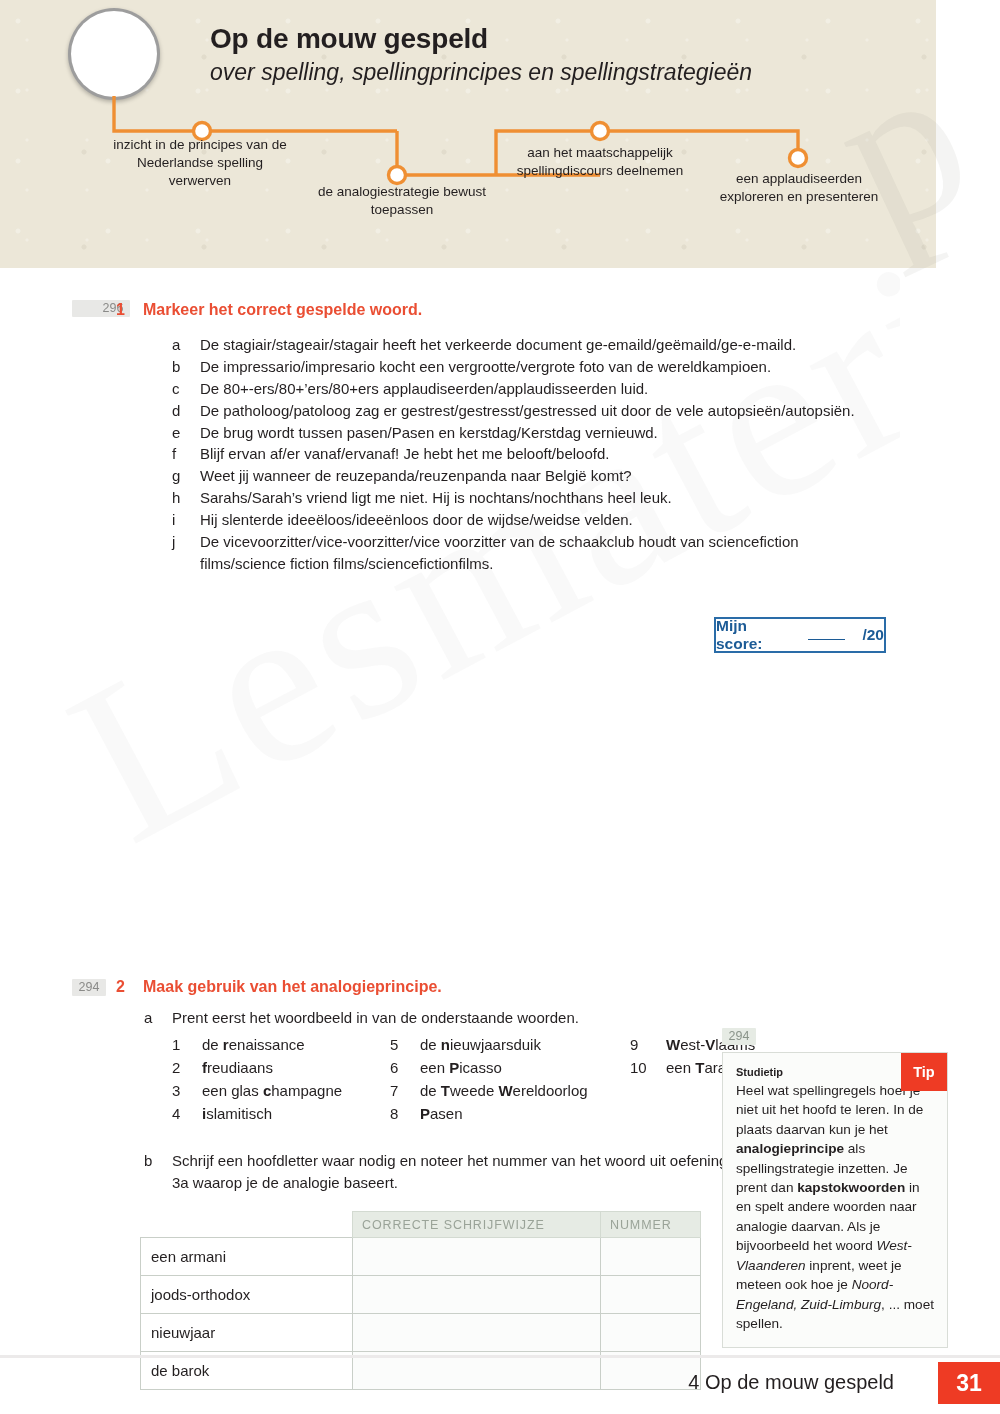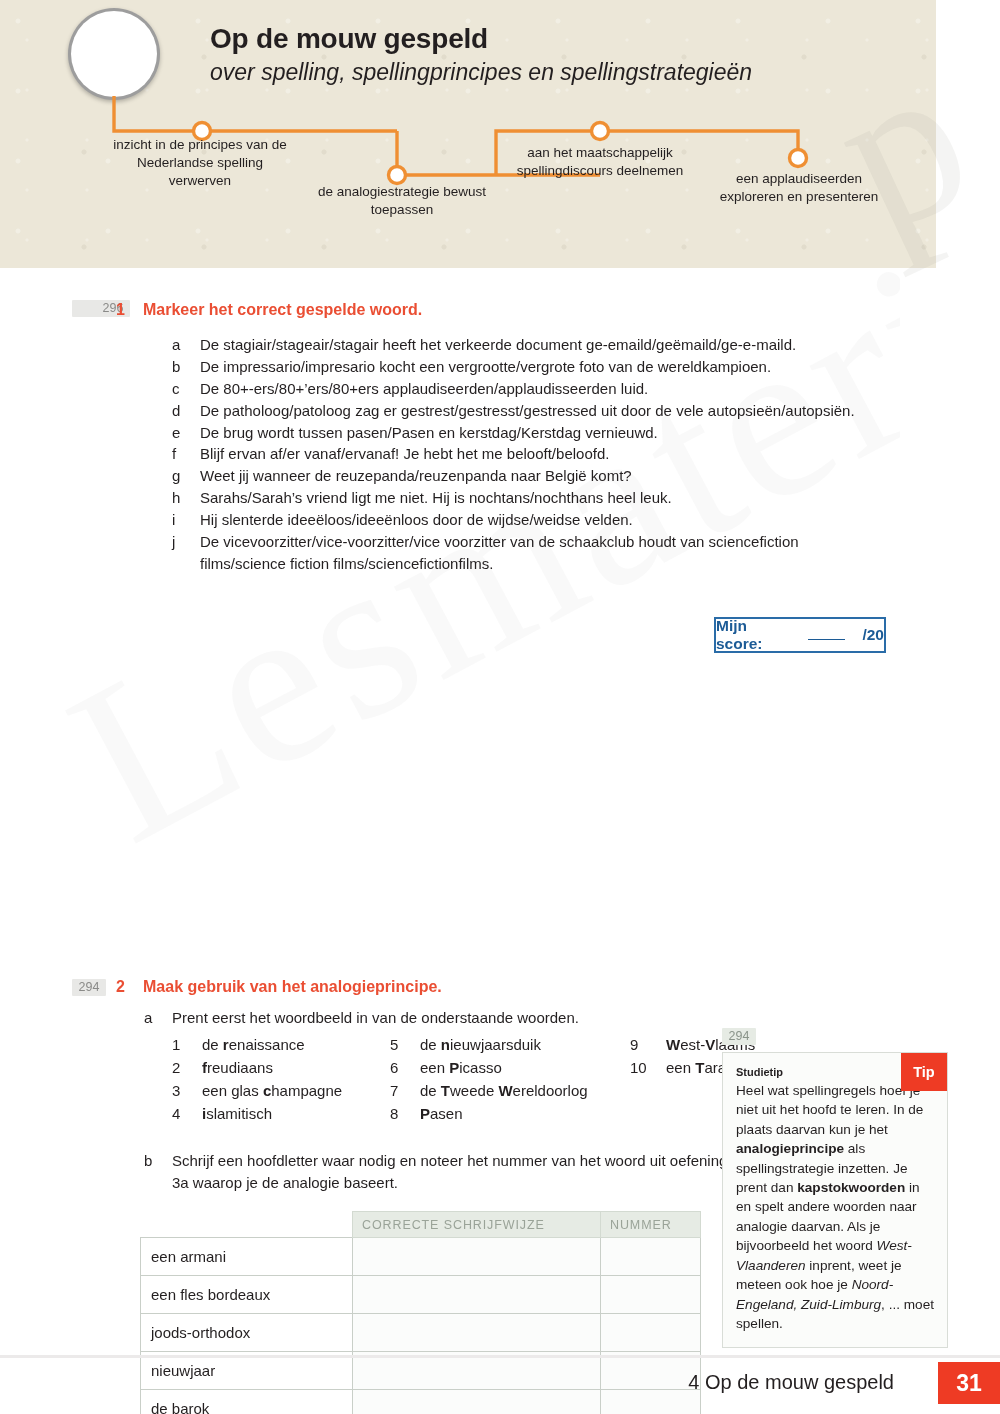--- a/index.html
+++ b/index.html
@@ -576,25 +576,20 @@
           <th>NUMMER</th>
         </tr>
       </thead>
       <tbody id="answer-rows">
           <tr>
             <td>een armani</td>
             <td class="fill"></td>
             <td class="fill"></td>
           </tr>
           <tr>
-            <td>een fles bordeaux</td>
-            <td class="fill"></td>
-            <td class="fill"></td>
-          </tr>
-          <tr>
             <td>joods-orthodox</td>
             <td class="fill"></td>
             <td class="fill"></td>
           </tr>
           <tr>
             <td>nieuwjaar</td>
             <td class="fill"></td>
             <td class="fill"></td>
           </tr>
           <tr>

